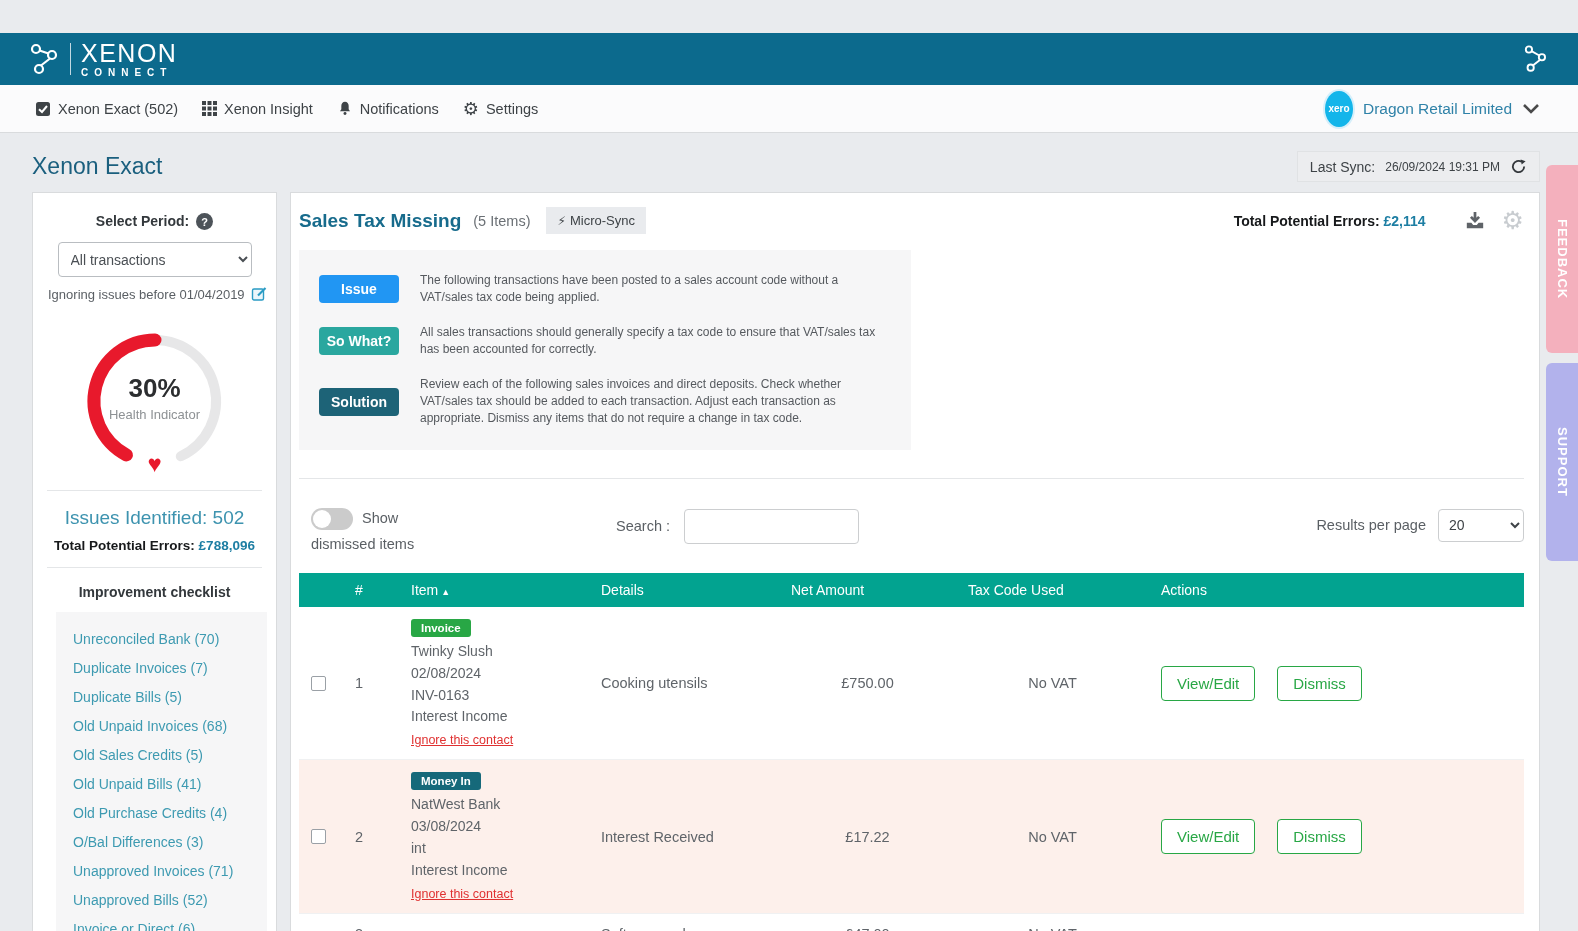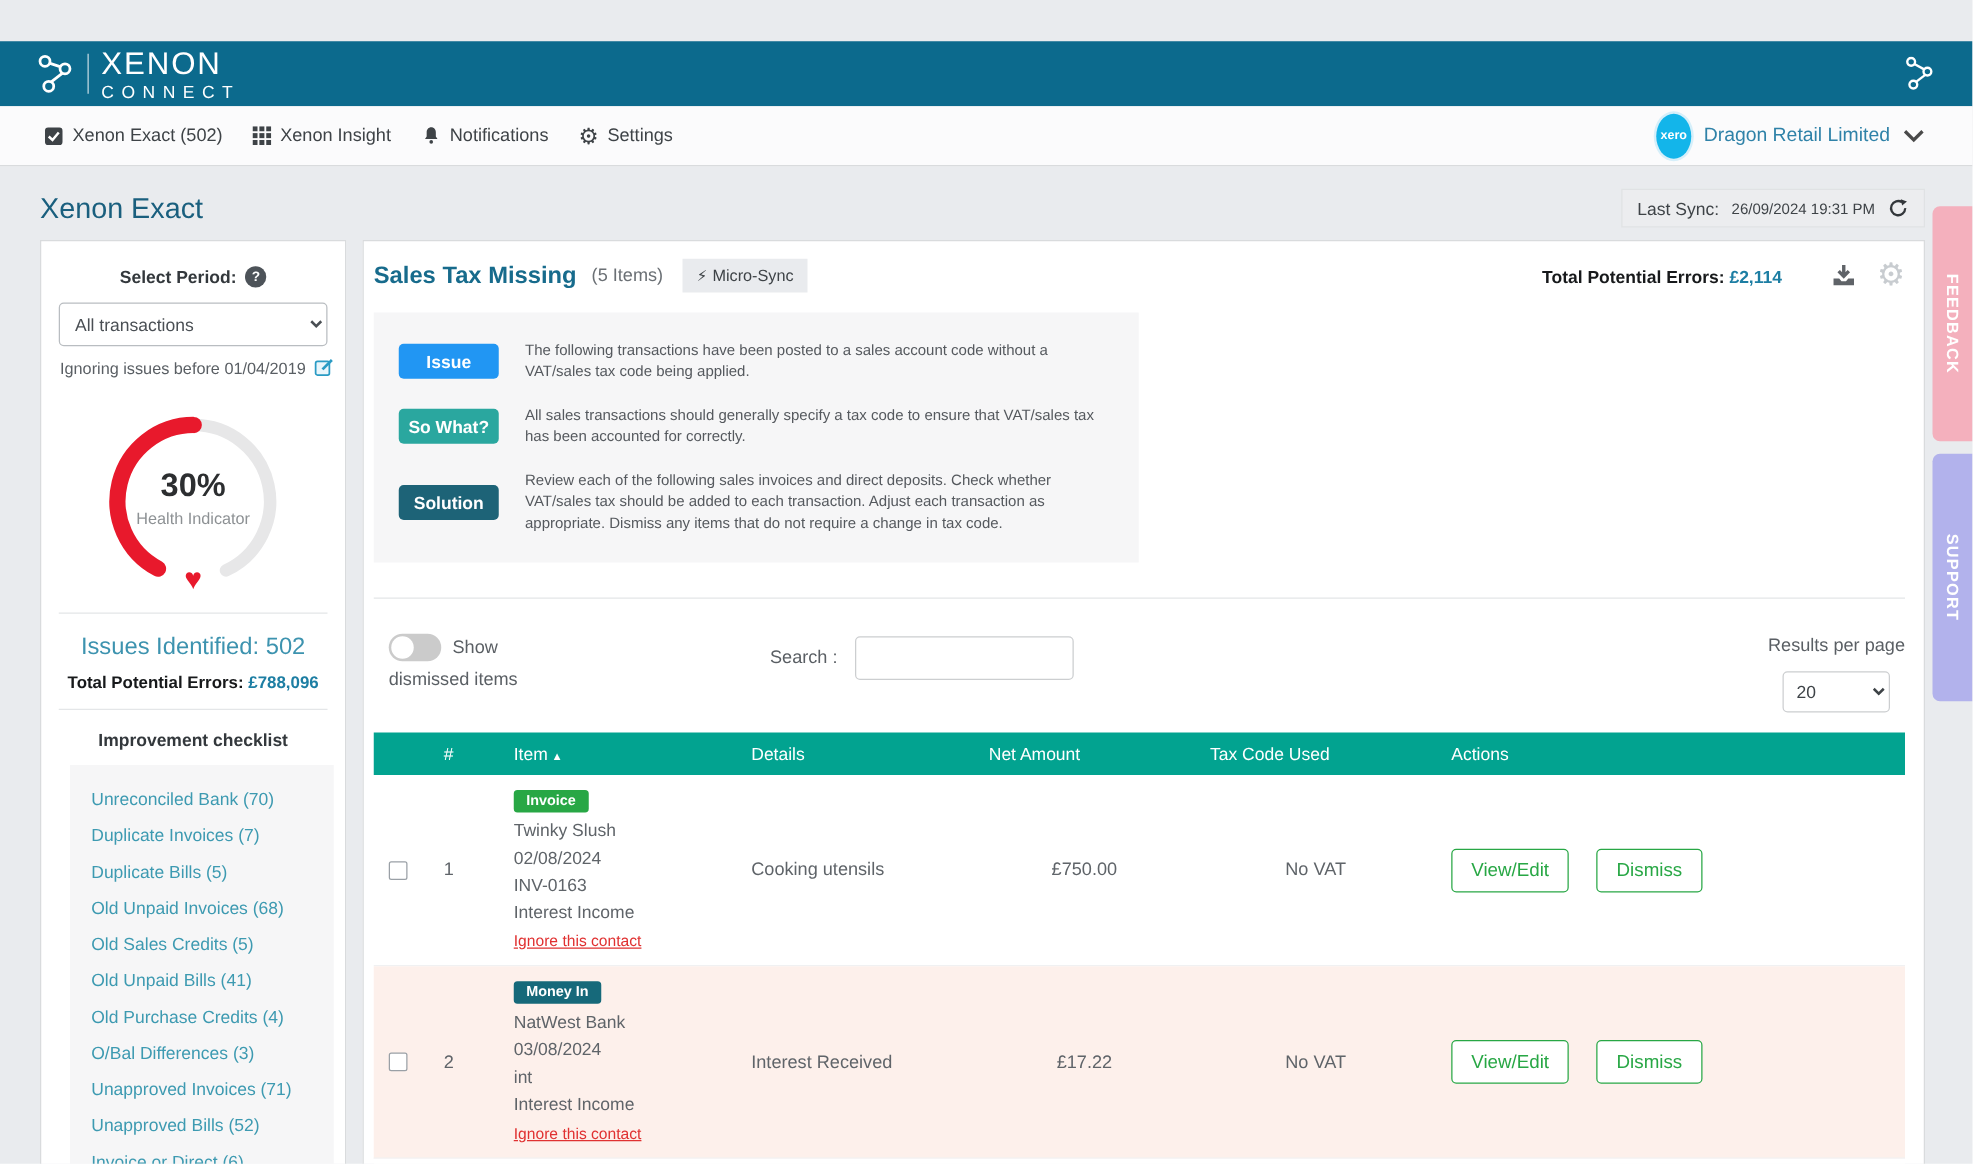--- a/index.html
+++ b/index.html
@@ -5,21 +5,21 @@
   * { margin:0; padding:0; box-sizing:border-box; }
   html,body { width:1578px; height:931px; overflow:hidden; }
   body { font-family:"Liberation Sans","DejaVu Sans",sans-serif; background:#e9ebee; color:#555a5f; position:relative; }
 
   
   .topbar { height:52px; background:#0c6a8d; display:flex; align-items:center; padding:0 30px; justify-content:space-between;margin-top:33px; }
   .logo { display:flex; align-items:center; gap:10px; }
   .logo-divider { width:1px; height:32px; background:rgba(255,255,255,.75); }
   .logo-text { color:#fff; line-height:1; }
   .logo-main { font-size:25px; letter-spacing:1.5px; font-weight:500; }
-  .logo-sub { font-size:14px; letter-spacing:6px; margin-top:2px; font-weight:400; }
+  .logo-sub { font-size:10px; letter-spacing:6px; margin-top:2px; font-weight:700; }
 
   
   .navbar { height:48px; background:#fbfbfc; border-bottom:1px solid #d9dbdd; display:flex; align-items:center; padding:0 38px 0 35px; }
   .nav-items { display:flex; align-items:center; gap:24px; }
   .nav-item { display:flex; align-items:center; gap:7px; font-size:14.5px; color:#3e4347; cursor:pointer; }
   .nav-right { margin-left:auto; display:flex; align-items:center; gap:10px; cursor:pointer; }
   .xero-badge { width:28px; height:36px; border-radius:50%; background:#13b5ea; color:#fff; font-size:10px; font-weight:bold; display:flex; align-items:center; justify-content:center; box-shadow:0 0 0 2px #d6effa; }
   .account-name { color:#2f82a8; font-size:15.5px; }
 
   
@@ -30,21 +30,21 @@
   .last-sync .val { font-size:12px; }
 
   
   .cols { display:flex; align-items:flex-start; gap:13px; padding:0 38px 0 32px; }
   .card { background:#fff; border:1px solid #d9dbdd; }
 
   
   .sidebar { width:245px; flex:0 0 245px; padding:20px 0 30px; }
   .sp-row { display:flex; justify-content:center; gap:7px; font-size:14px; font-weight:bold; color:#33383c; }
   .q-icon { width:17px; height:17px; border-radius:50%; background:#4d5359; color:#fff; font-size:11px; font-weight:bold; display:inline-flex; align-items:center; justify-content:center; cursor:pointer; }
-  .period-select { display:block; width:215px; margin:12px auto 0; height:35px; font-size:14px; color:#4a4f54; border:1px solid #b9bdc1; border-radius:4px; background:#fff; padding:0 8px; font-family:inherit; }
+  .period-select { display:block; width:194px; margin:12px auto 0; height:35px; font-size:14px; color:#4a4f54; border:1px solid #b9bdc1; border-radius:4px; background:#fff; padding:0 8px; font-family:inherit; }
   .ignoring { display:flex; align-items:center; justify-content:flex-start; gap:6px; font-size:13px; color:#5a5f64; margin:9px 0 0 15px; }
   .gauge { position:relative; width:150px; margin:24px auto 6px; height:150px; }
   .gauge-center { position:absolute; inset:0; display:flex; flex-direction:column; align-items:center; justify-content:center; padding-bottom:8px; }
   .gauge-pct { font-size:26px; font-weight:bold; color:#2c2e30; }
   .gauge-lbl { font-size:13px; color:#8d9194; margin-top:3px; }
   .gauge-heart { position:absolute; left:50%; transform:translateX(-50%); bottom:0; color:#e8192c; font-size:24px; line-height:1; }
   .side-hr { border:none; border-top:1px solid #e4e6e8; margin:14px 14px; }
   .issues-line { text-align:center; color:#3d93af; font-size:19px; margin-top:16px; }
   .tot-line { text-align:center; font-size:13.5px; font-weight:bold; color:#17191b; margin-top:9px; }
   .tot-line .money { color:#1d7ea3; }
@@ -74,21 +74,21 @@
 
   .main-hr { border:none; border-top:1px solid #e4e6e8; margin:28px 0 0; }
 
   .controls { display:flex; align-items:flex-start; margin-top:26px; padding-left:12px; }
   .toggle-wrap { width:150px; font-size:14.5px; color:#5a5f64; line-height:26px; }
   .toggle { display:inline-block; vertical-align:middle; width:42px; height:22px; border-radius:11px; background:#cbcbcb; position:relative; margin-right:9px; cursor:pointer; }
   .toggle .knob { position:absolute; left:2px; top:2px; width:18px; height:18px; border-radius:50%; background:#fff; }
   .search-wrap { display:flex; align-items:center; gap:14px; margin-left:155px; margin-top:4px; }
   .search-lbl { font-size:14.5px; color:#5a5f64; }
   .search-input { width:175px; height:35px; border:1px solid #ccced0; border-radius:4px; font-size:14px; padding:0 8px; font-family:inherit; }
-  .rpp-wrap { margin-left:auto; display:flex; align-items:center; gap:12px; margin-top:4px;flex-direction:column; }
+  .rpp-wrap { margin-left:auto; display:flex; align-items:center; gap:12px; margin-top:4px; }
   .rpp-lbl { font-size:14.5px; color:#5a5f64; }
   .rpp-select { width:86px; height:33px; border:1px solid #ccced0; border-radius:4px; font-size:14px; color:#3e4347; padding:0 6px; background:#fff; font-family:inherit; }
 
   
   .table { margin-top:16px; }
   .tgrid { display:grid; grid-template-columns:44px 56px 190px 190px 177px 193px 1fr; }
   .thead { background:#02a390; color:#fff; height:34px; align-items:center; font-size:14px; }
   .thead > div { padding-left:12px; }
   .th-check { width:13px; height:13px; background:#fff; border-radius:2px; margin-left:12px; cursor:pointer; }
   .sort-arrow { font-size:9px; margin-left:3px; }

